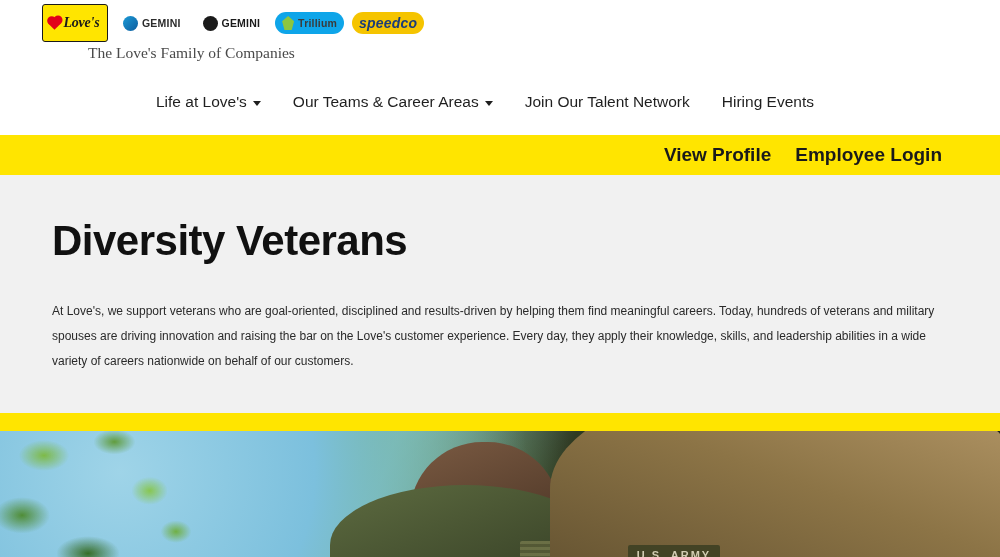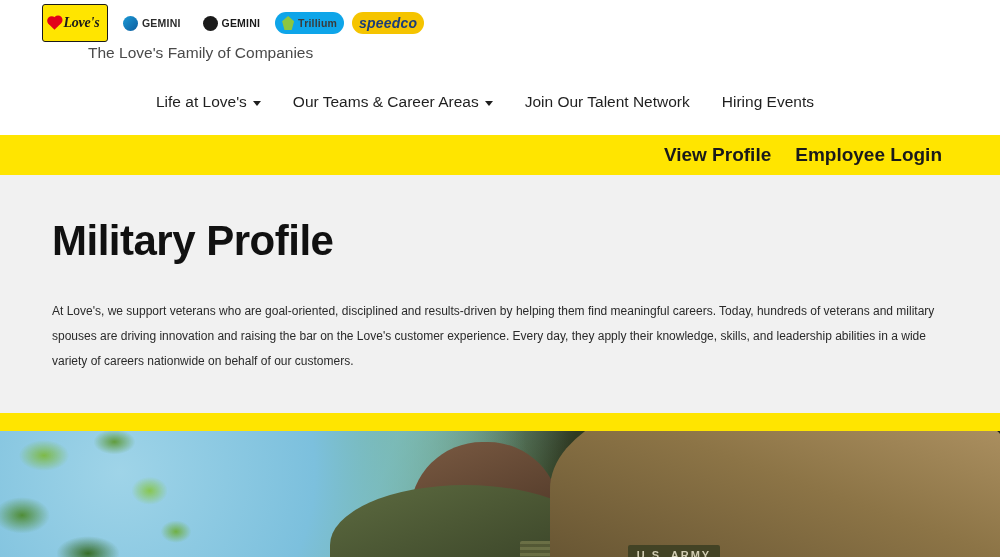--- a/index.html
+++ b/index.html
@@ -89,21 +89,21 @@
     color: #1a3c7a;
     border-radius: 11px;
     font-style: italic;
     font-size: 14px;
   }
   .family-line {
     padding-left: 88px;
     margin-top: 8px;
     font-size: 15.5px;
     color: #4a4a4a;
-    font-family: Liberation Sans, sans-serif;
+    font-family: Liberation Serif, serif;
   }
 
   .nav {
     display: flex;
     align-items: center;
     gap: 0;
     padding-left: 140px;
     margin-top: 20px;
     height: 40px;
   }
@@ -291,21 +291,21 @@
       </div>
     </div>
   </div>
 
   <div class="utility-bar">
     <div class="utility-link">View Profile</div>
     <div class="utility-link">Employee Login</div>
   </div>
 
   <div class="intro">
-    <h1 class="page-title">Military Profile</h1>
+    <h1 class="page-title">Diversity Veterans</h1>
     <p class="intro-body">At Love's, we support veterans who are goal-oriented, disciplined and results-driven by helping them find meaningful careers. Today, hundreds of veterans and military spouses are driving innovation and raising the bar on the Love's customer experience. Every day, they apply their knowledge, skills, and leadership abilities in a wide variety of careers nationwide on behalf of our customers.</p>
   </div>
 
   <div class="divider-yellow"></div>
 
   <div class="photo">
     <div class="sky"></div>
     <div class="leaves"></div>
     <div class="head"></div>
     <div class="shoulder-left"></div>

